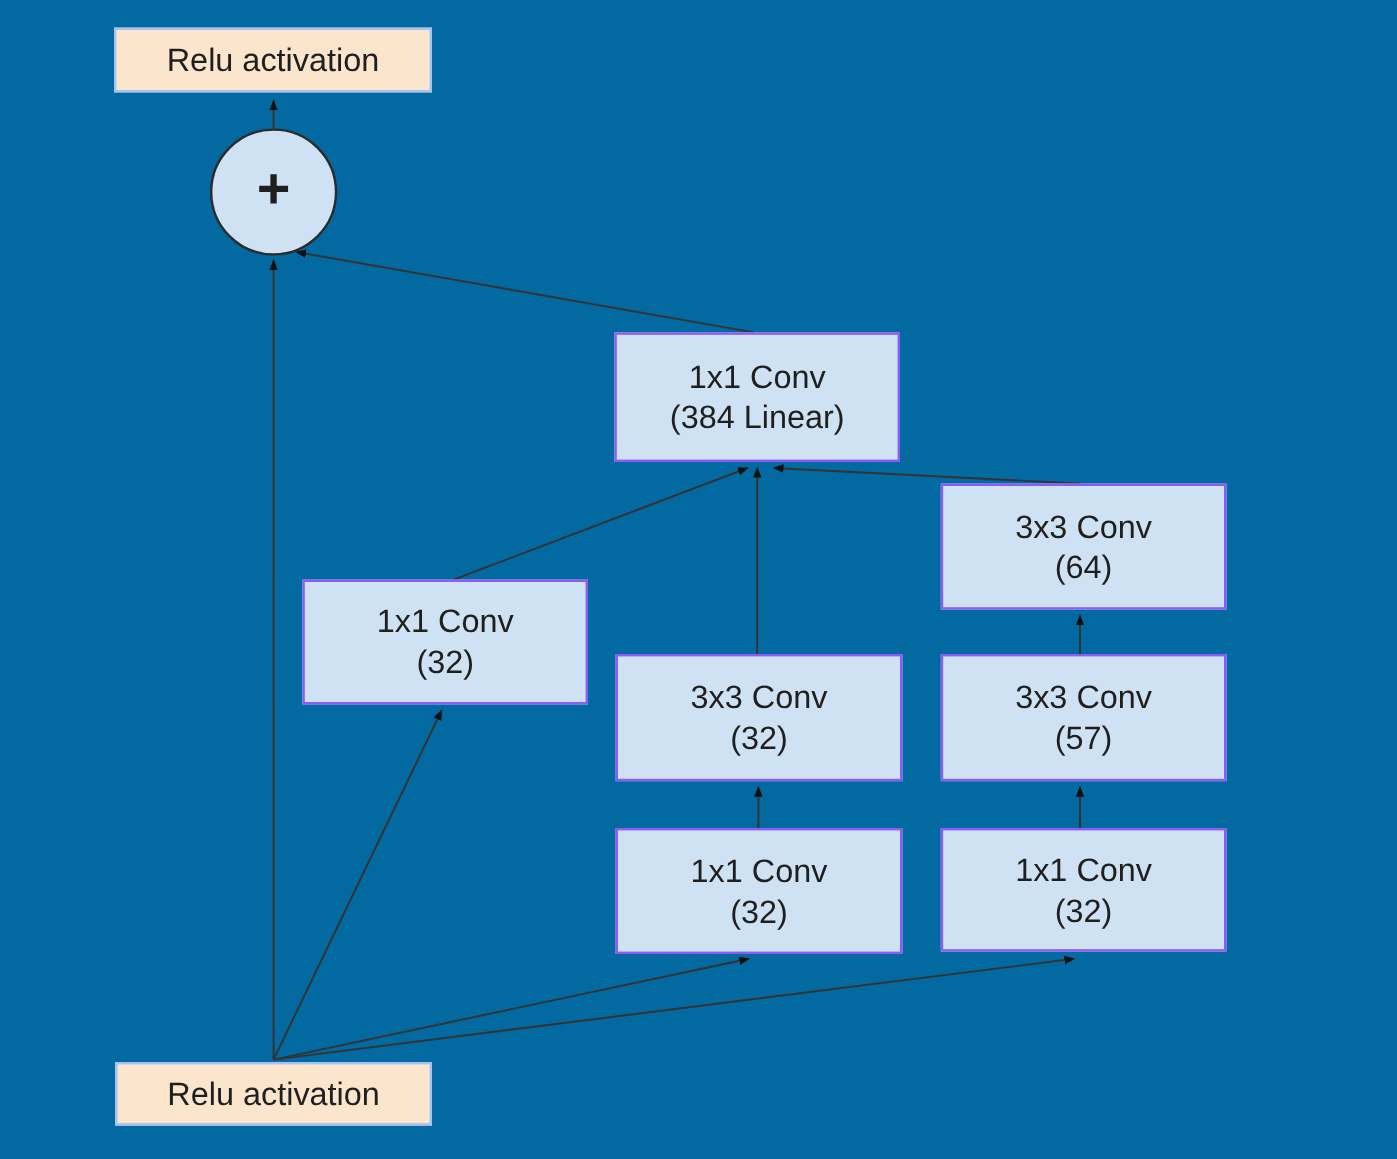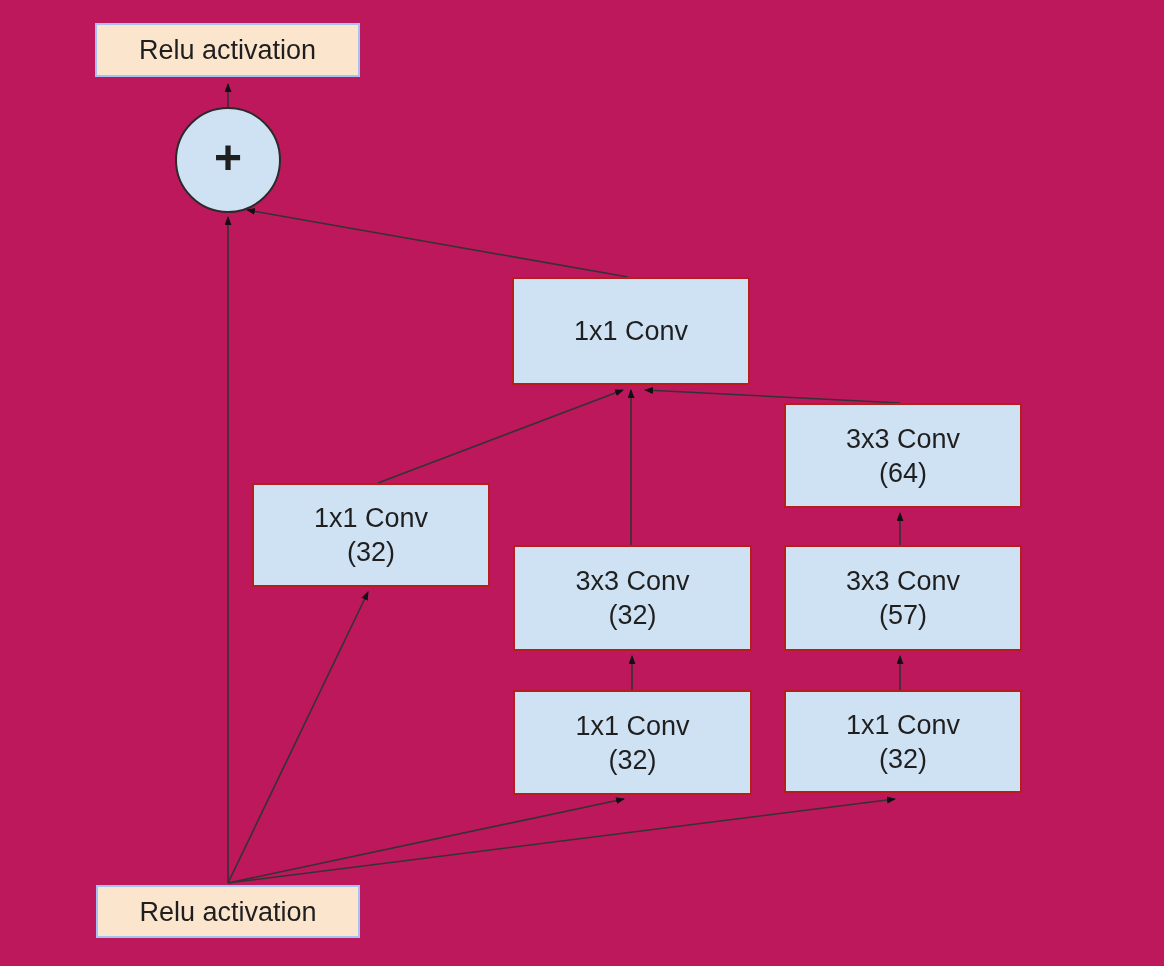--- a/index.html
+++ b/index.html
@@ -4,21 +4,21 @@
 <style>
   html, body {
     margin: 0;
     padding: 0;
     background: #ffffff;
   }
   #canvas {
     position: relative;
     width: 1164px;
     height: 966px;
-    background: #be185d;
+    background: #0369a1;
     font-family: "Liberation Sans", sans-serif;
     color: #1f1f1f;
     overflow: hidden;
   }
   #edges {
     position: absolute;
     left: 0;
     top: 0;
     width: 1164px;
     height: 966px;
@@ -29,21 +29,21 @@
     align-items: center;
     justify-content: center;
     text-align: center;
     box-sizing: border-box;
     font-size: 27px;
     line-height: 34px;
     color: #1f1f1f;
   }
   .conv-box {
     background: #cfe2f3;
-    border: 2px solid #b91c1c;
+    border: 2px solid #8b5cf6;
   }
   .relu-box {
     background: #fce5cd;
     border: 2px solid #a4c2f4;
   }
   .sum-circle {
     background: #cfe2f3;
     border: 2.5px solid #2b2b2b;
     border-radius: 50%;
     font-size: 48px;
@@ -86,20 +86,21 @@
     <span>Relu activation</span>
   </div>
 
   <div class="node sum-circle" style="left:175px; top:107px; width:106px; height:106px;">
     <span>+</span>
   </div>
 
   <div class="node conv-box" style="left:512px; top:277px; width:238px; height:108px;">
     <div>
       <span class="label-line">1x1 Conv</span>
+      <span class="label-line">(384 Linear)</span>
     </div>
   </div>
 
   <div class="node conv-box" style="left:252px; top:483px; width:238px; height:104px;">
     <div>
       <span class="label-line">1x1 Conv</span>
       <span class="label-line">(32)</span>
     </div>
   </div>
 

